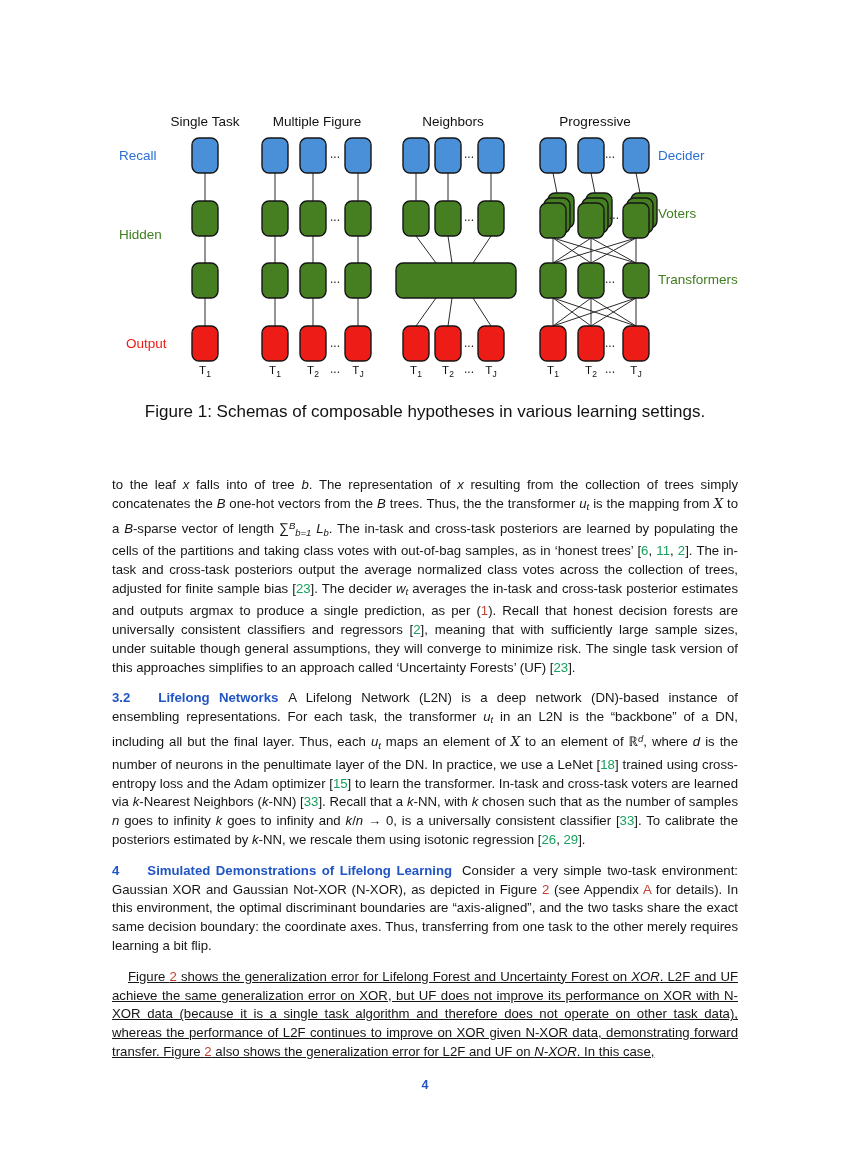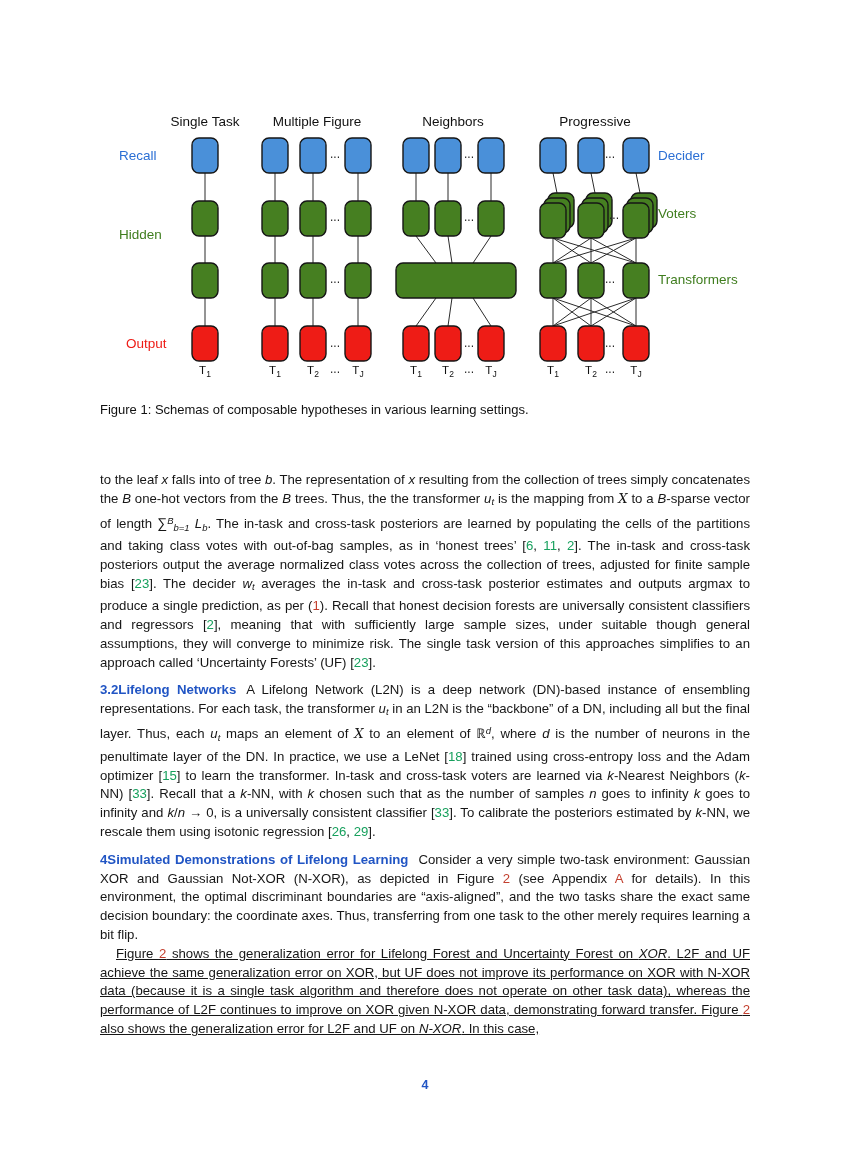--- a/index.html
+++ b/index.html
@@ -22,34 +22,34 @@
   rect.bg{fill:var(--box-green);stroke:#161616;stroke-width:1.4;}
   rect.br{fill:var(--box-red);stroke:#161616;stroke-width:1.4;}
   .gt{position:absolute;top:2px;transform:translateX(-50%);font-size:13.5px;color:#111;white-space:nowrap;}
   .rl{position:absolute;font-size:13.5px;white-space:nowrap;}
   .lbl-blue{color:var(--label-blue);}
   .lbl-green{color:var(--label-green);}
   .lbl-red{color:var(--label-red);}
   .dots{position:absolute;transform:translateX(-50%);font-size:12px;color:#222;}
   .tl{position:absolute;top:252px;transform:translateX(-50%);font-size:11.5px;color:#111;white-space:nowrap;}
   .tl sub{font-size:8.5px;}
-  .caption{text-align:left;font-size:13px;margin-top:14px;color:#111;}
+  .caption{text-align:center;font-size:17px;margin-top:14px;color:#111;}
   
   main{margin-top:54px;}
-  .para{font-size:13.2px;line-height:18.8px;text-align:justify;margin:0;}
+  .para{font-size:13.2px;line-height:18.8px;text-align:justify;margin:12px;}
   .para.sec{margin-top:9px;}
   .para.indent{text-indent:16px;text-decoration:underline;}
   .it{font-style:italic;}
   .cal{font-family:"DejaVu Serif", serif;font-style:italic;}
   .sub{vertical-align:-0.25em;font-size:0.72em;}
   .sup{vertical-align:0.45em;font-size:0.72em;}
   .sum{font-size:1.05em;}
   .cite{color:var(--cite-green);}
   .ref{color:var(--ref-red);}
-  .secnum{color:var(--heading-blue);font-weight:bold;padding-right:0;}
+  .secnum{color:var(--heading-blue);font-weight:bold;padding-right:28px;}
   .sechead{color:var(--heading-blue);font-weight:bold;padding-right:10px;}
   .pageno{position:absolute;top:1078px;left:0;right:0;text-align:center;font-size:12.5px;font-weight:bold;color:var(--heading-blue);}
 </style>
 </head>
 <body>
 
 <div class="page">
 
   <figure>
     <div class="fig-canvas">

